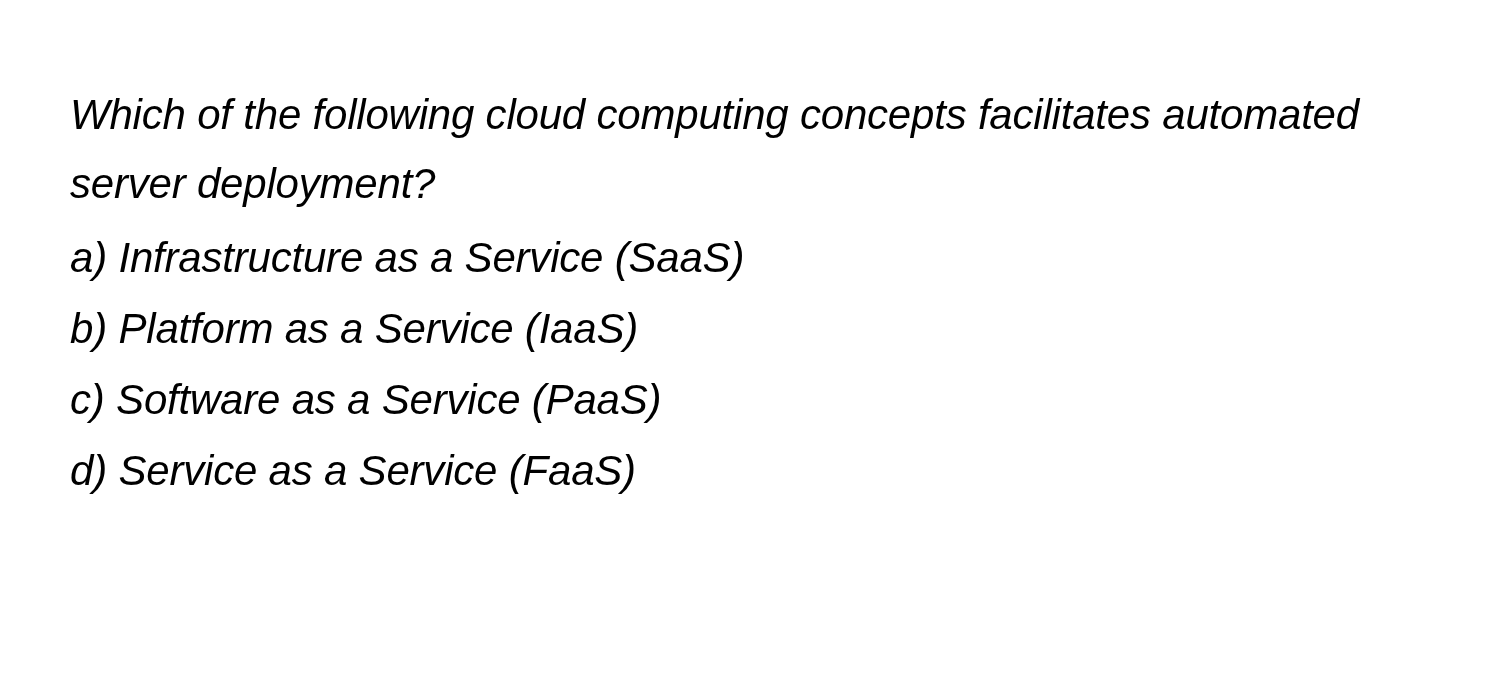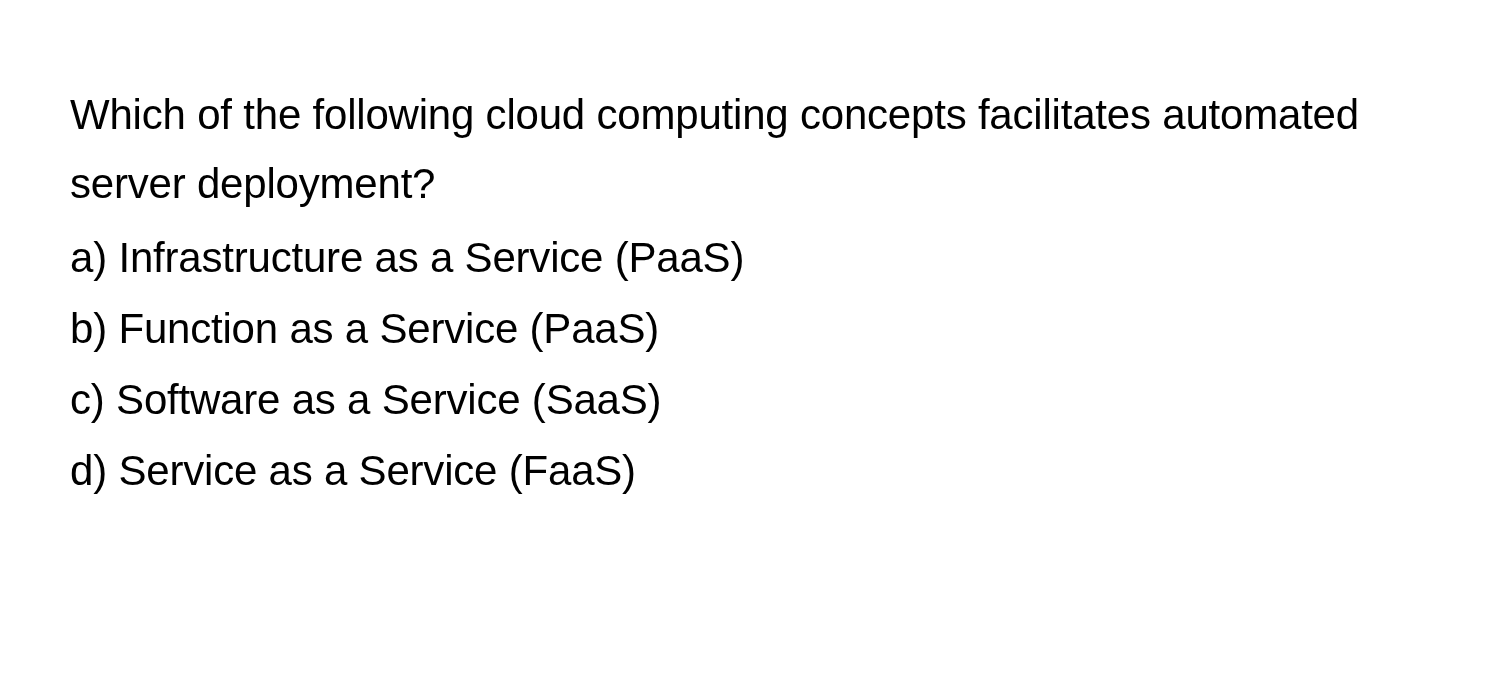--- a/index.html
+++ b/index.html
@@ -1,18 +1,19 @@
 <!DOCTYPE html>
 <html><head>
   <meta charset="utf-8">
   <style>
     * {
       margin: 0;
       padding: 0;
       box-sizing: border-box;
+      font-style: italic;
     }
     body {
       font-family: -apple-system, BlinkMacSystemFont, "Segoe UI", Helvetica, Arial, sans-serif;
       background: #ffffff;
       color: #000000;
       width: 1500px;
       height: 688px;
       padding: 80px 70px;
       font-size: 42px;
       line-height: 1.65;
@@ -25,29 +26,29 @@
       margin-bottom: 2px;
     }
   </style>
 </head>
 <body>
 
 <div class="question-text">Which of the following cloud computing concepts facilitates automated server deployment?</div>
 
 <div class="option">
   <span>a)</span>
-  <span>Infrastructure as a Service (PaaS)</span>
+  <span>Infrastructure as a Service (SaaS)</span>
 </div>
 
 <div class="option">
   <span>b)</span>
-  <span>Function as a Service (PaaS)</span>
+  <span>Platform as a Service (IaaS)</span>
 </div>
 
 <div class="option">
   <span>c)</span>
-  <span>Software as a Service (SaaS)</span>
+  <span>Software as a Service (PaaS)</span>
 </div>
 
 <div class="option">
   <span>d)</span>
   <span>Service as a Service (FaaS)</span>
 </div>
 
 </body></html>

